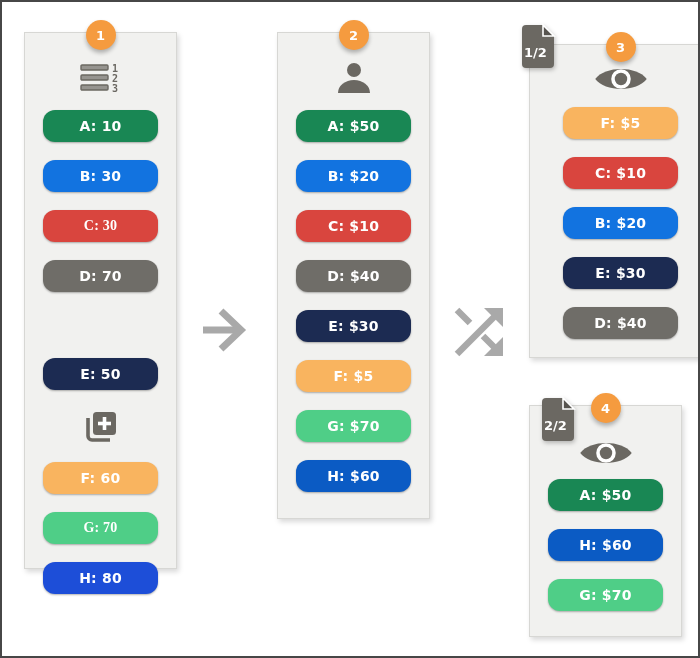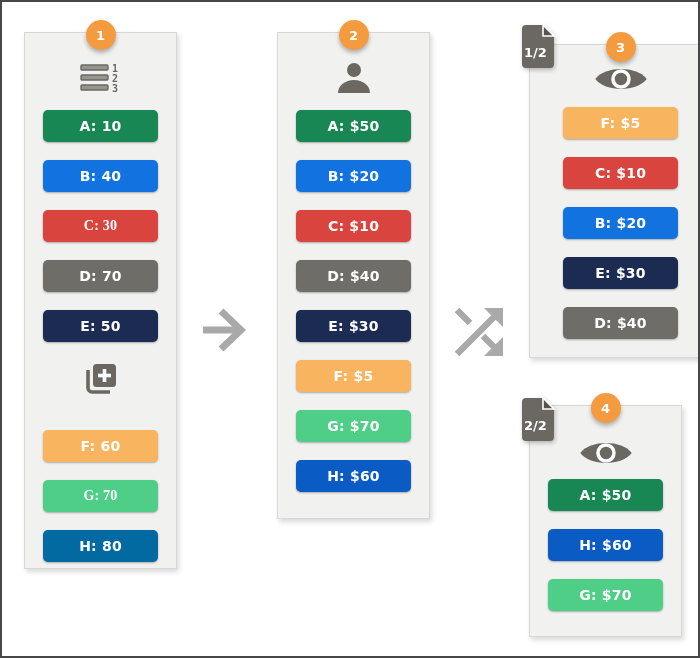--- a/index.html
+++ b/index.html
@@ -29,29 +29,29 @@
   .p3 .icon-head, .p4 .icon-head { margin-top:20px; height:28px; }
   .p4 .icon-head { margin-top:33px; }
   .icon-mid { margin-top:19px; height:36px; display:flex; align-items:center; justify-content:center; }
 
   .items { display:flex; flex-direction:column; gap:18px; margin-top:15px; }
   .p3 .items { margin-top:14px; }
   .p4 .items { margin-top:12px; }
   .items2 { display:flex; flex-direction:column; gap:18px; margin-top:17px; }
 
   .pill {
-    width:115px; height:32px; border-radius:5px;
+    width:115px; height:32px; border-radius:12px;
     color:#ffffff; font-weight:bold; font-size:14px;
     display:flex; align-items:center; justify-content:center;
     box-shadow:0 1px 2px rgba(0,0,0,0.3); letter-spacing:0.2px;
   }
 
   .page-tag { position:absolute; left:-12px; z-index:4; filter:drop-shadow(1px 2px 2px rgba(0,0,0,0.25)); }
   .p3 .page-tag { top:-22px; }
-  .p4 .page-tag { top:-10px; }
+  .p4 .page-tag { top:-10px;margin-left:20px; }
 
   .connector { position:absolute; }
   .conn-arrow { left:198px; top:305px; }
   .conn-shuffle { left:450px; top:303px; }
 </style>
 </head>
 <body>
 
 <div class="frame">
 
@@ -62,37 +62,37 @@
         <rect x="2" y="4" width="27" height="5" rx="1" fill="#96948f" stroke="#6b6862" stroke-width="1.4"></rect>
         <rect x="2" y="14" width="27" height="5" rx="1" fill="#96948f" stroke="#6b6862" stroke-width="1.4"></rect>
         <rect x="2" y="24" width="27" height="5" rx="1" fill="#96948f" stroke="#6b6862" stroke-width="1.4"></rect>
         <text x="33" y="11" font-size="10" font-weight="bold" fill="#6b6862" font-family="DejaVu Sans Mono, monospace">1</text>
         <text x="33" y="21" font-size="10" font-weight="bold" fill="#6b6862" font-family="DejaVu Sans Mono, monospace">2</text>
         <text x="33" y="31" font-size="10" font-weight="bold" fill="#6b6862" font-family="DejaVu Sans Mono, monospace">3</text>
       </svg>
     </div>
     <div class="items">
         <div class="pill" style="background: rgb(25, 135, 84);">A: 10</div>
-        <div class="pill" style="background: rgb(18, 115, 224);">B: 40</div>
+        <div class="pill" style="background: rgb(18, 115, 224);">B: 30</div>
         <div class="pill" style="background: rgb(217, 69, 62); font-family: Liberation Serif, serif;">C: 30</div>
         <div class="pill" style="background: rgb(111, 109, 104);">D: 70</div>
-        <div class="pill" style="background: rgb(28, 43, 82);">E: 50</div>
+        <div class="pill" style="background: rgb(28, 43, 82); margin-top: 48px;">E: 50</div>
       </div>
     <div class="icon-mid">
       <svg width="36" height="36" viewBox="0 0 36 36">
         <path d="M5,9 v18 a4,4 0 0 0 4,4 h18" fill="none" stroke="#6b6862" stroke-width="3.6"></path>
         <rect x="10" y="3" width="23" height="23" rx="3.5" fill="#6b6862"></rect>
         <line x1="21.5" y1="8" x2="21.5" y2="21" stroke="#ffffff" stroke-width="3.6"></line>
         <line x1="15" y1="14.5" x2="28" y2="14.5" stroke="#ffffff" stroke-width="3.6"></line>
       </svg>
     </div>
     <div class="items2">
-        <div class="pill" style="background: rgb(249, 180, 95); margin-top: 16px;">F: 60</div>
+        <div class="pill" style="background: rgb(249, 180, 95);">F: 60</div>
         <div class="pill" style="background: rgb(79, 206, 135); font-family: Liberation Serif, serif;">G: 70</div>
-        <div class="pill" style="background: #0369a1;">H: 80</div>
+        <div class="pill" style="background: #1d4ed8;">H: 80</div>
       </div>
   </div>
 
   <div class="panel p2">
     <div class="badge">2</div>
     <div class="icon-head">
       <svg width="42" height="32" viewBox="0 0 42 32">
         <circle cx="21" cy="8" r="7" fill="#6b6862"></circle>
         <path d="M5,31 a16,13 0 0 1 32,0 z" fill="#6b6862"></path>
       </svg>

